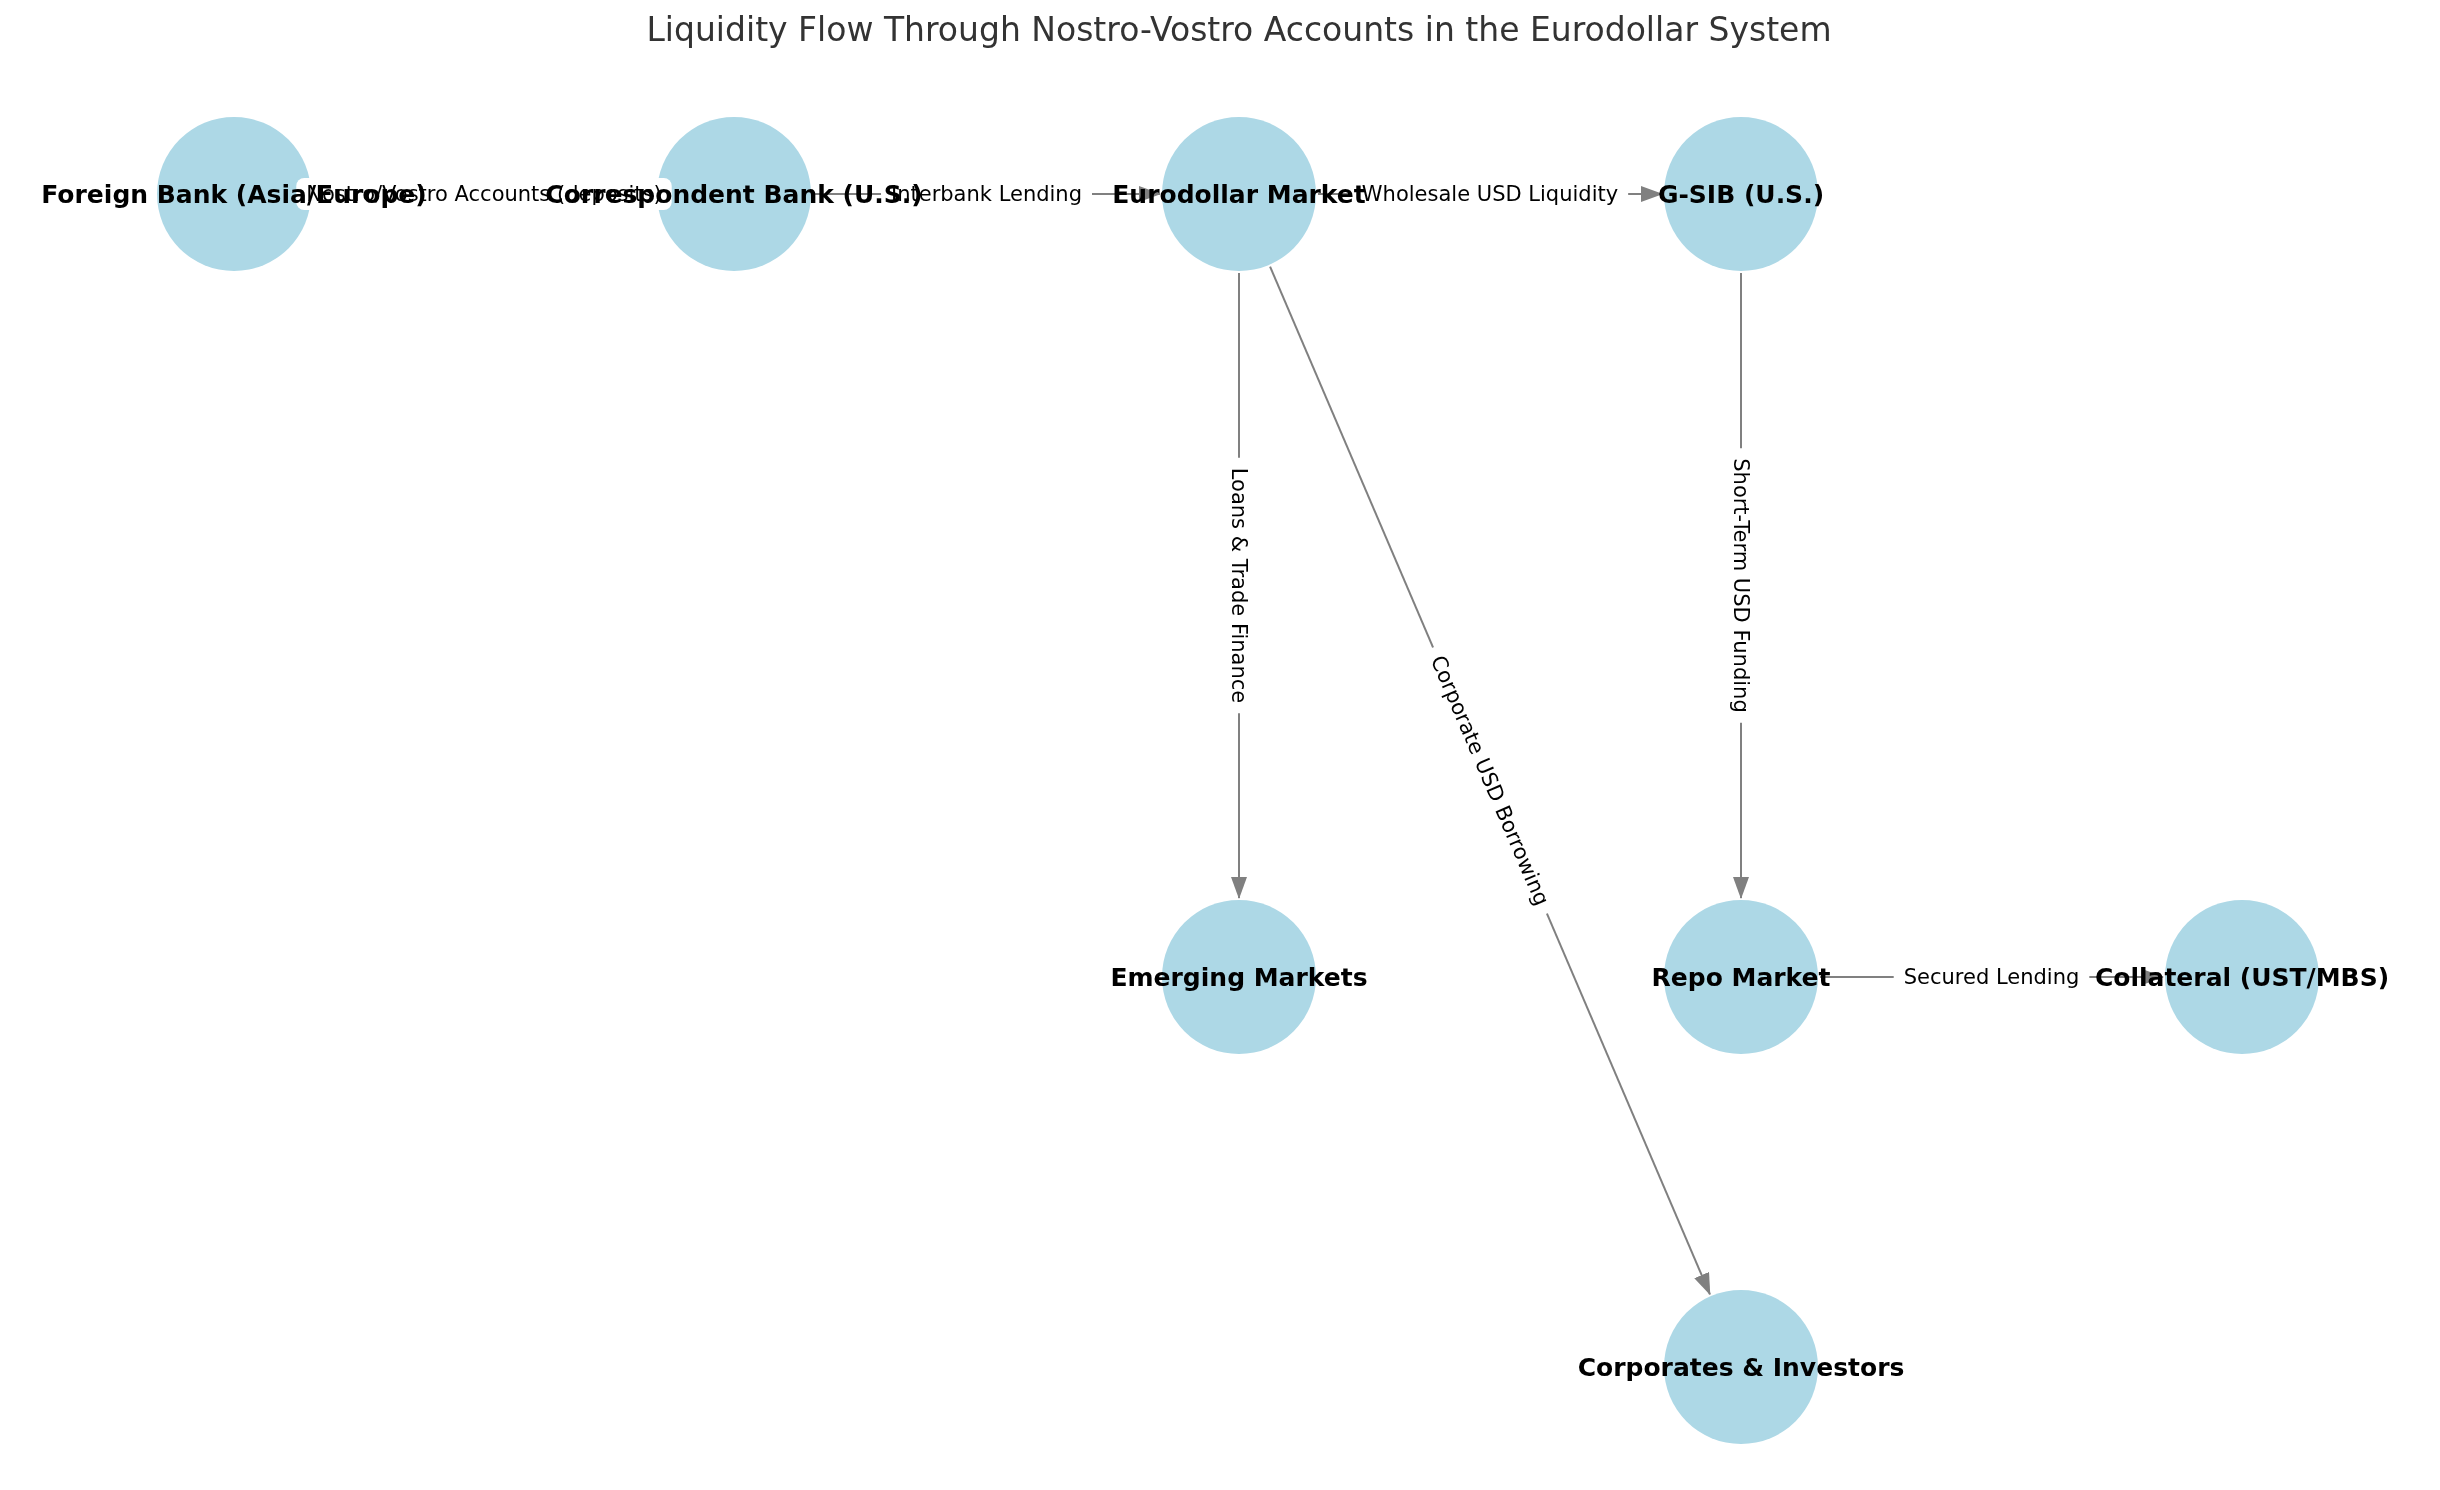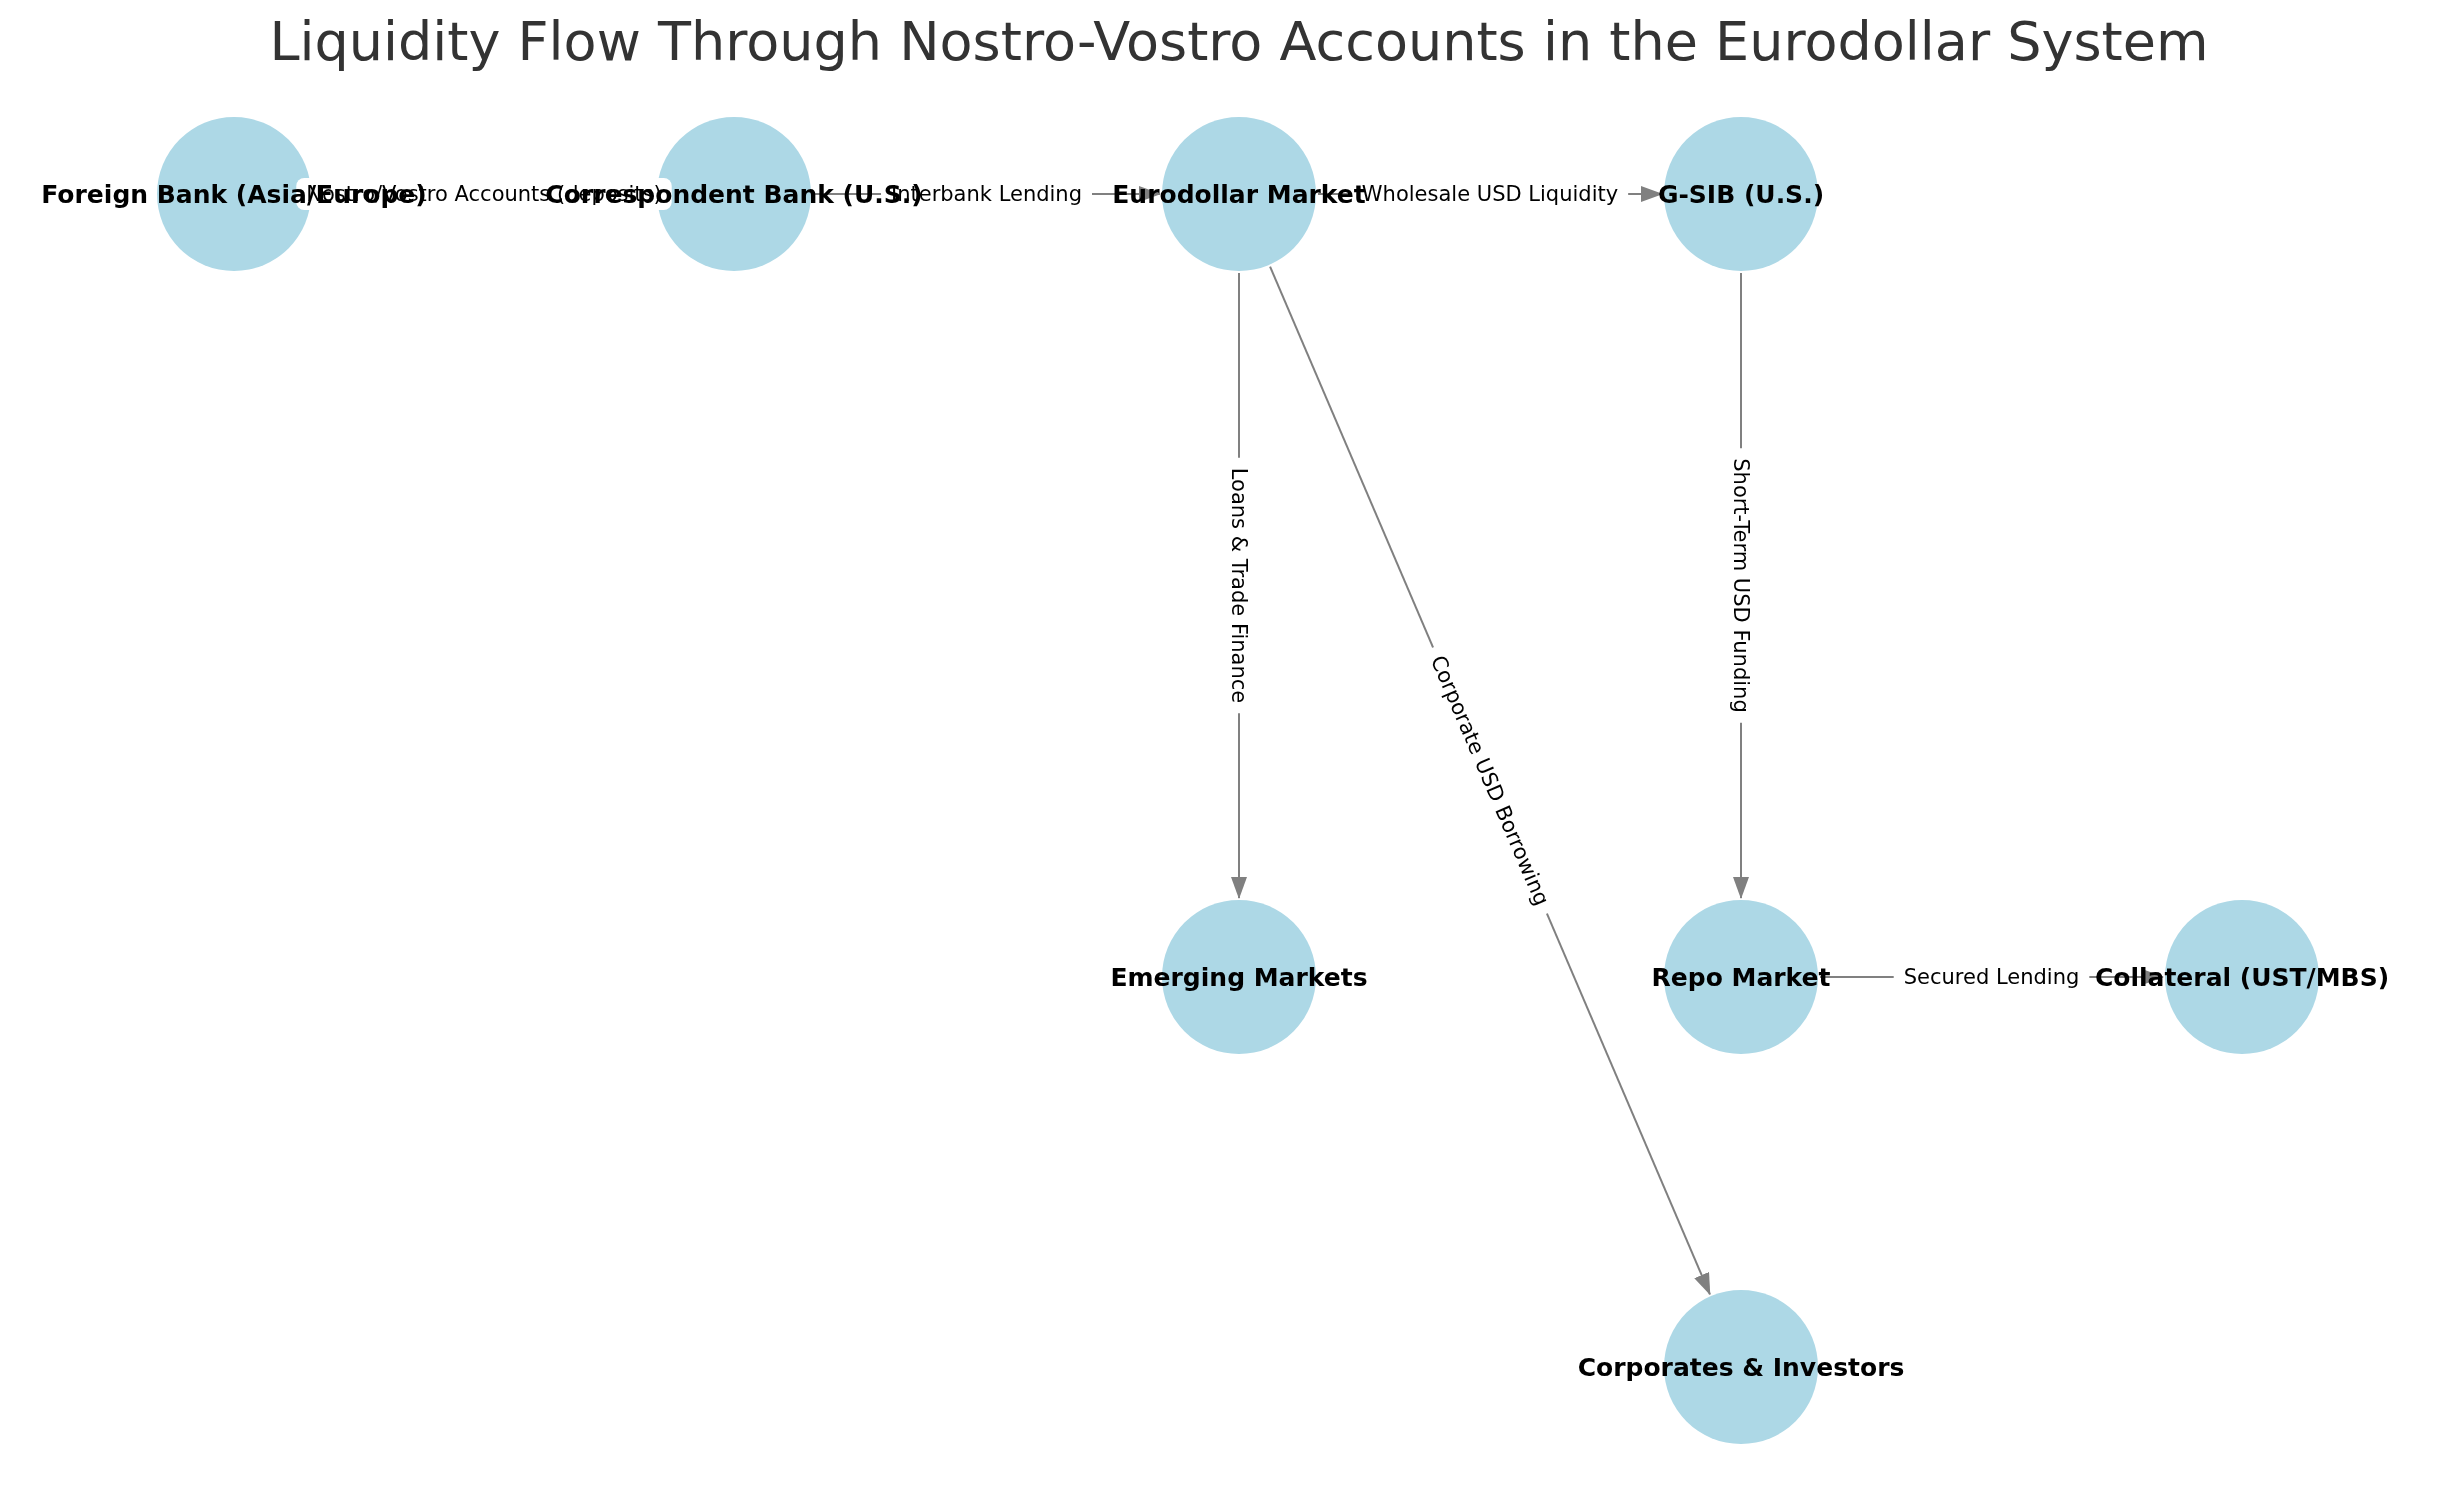--- a/index.html
+++ b/index.html
@@ -16,21 +16,21 @@
     width: 2440px;
     height: 1490px;
     background: #ffffff;
   }
   .title {
     position: absolute;
     top: 10px;
     left: 1239px;
     transform: translateX(-50%);
     white-space: nowrap;
-    font-size: 54px;
+    font-size: 33px;
     font-weight: 400;
     color: #333333;
     font-family: "DejaVu Sans", sans-serif;
   }
   svg#graph {
     position: absolute;
     top: 0;
     left: 0;
   }
   .node-label {

